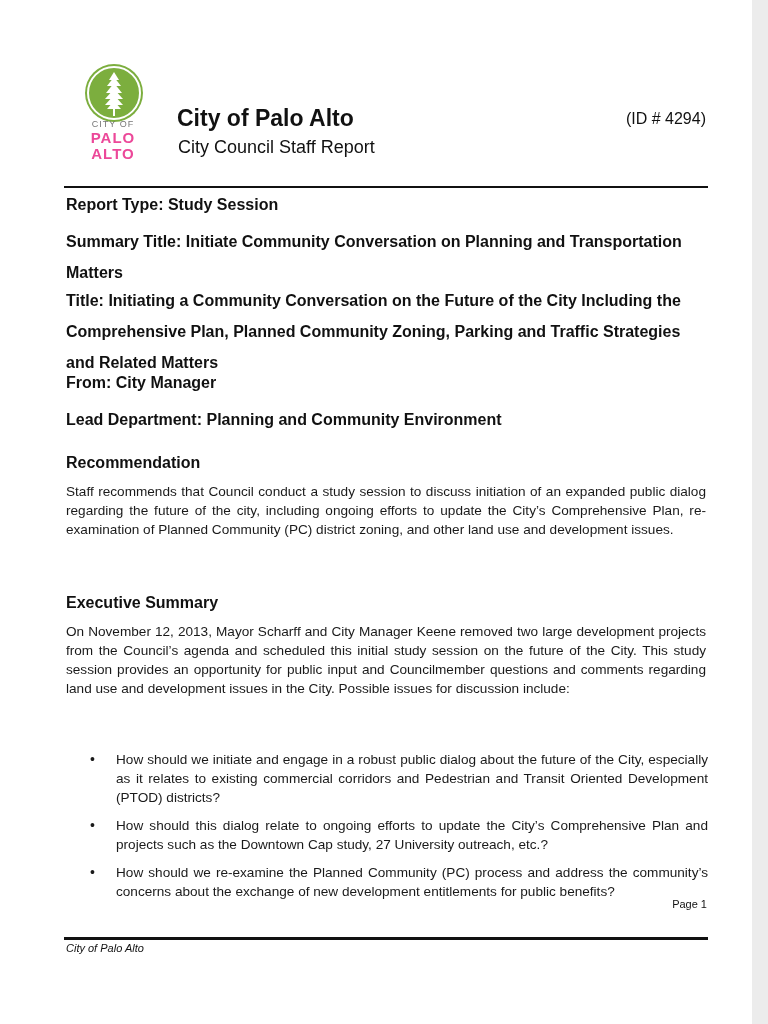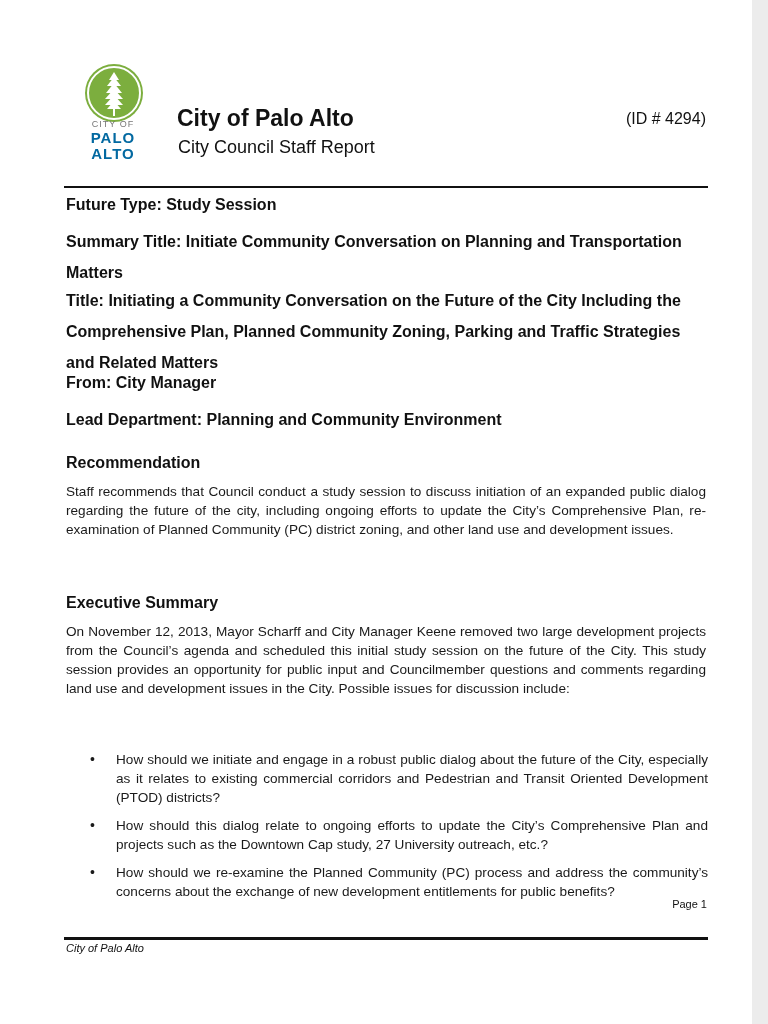--- a/index.html
+++ b/index.html
@@ -18,21 +18,21 @@
   
   .logo { position: absolute; left: 84px; top: 66px; width: 62px; height: 96px; }
   .logo-circle {
     position: absolute; left: 3px; top: 0; width: 50px; height: 50px; border-radius: 50%;
     background: #7cae3e; border: 2px solid #fff; box-shadow: 0 0 0 2px #7cae3e;
   }
   .logo-tree { position: absolute; left: 3px; top: 0; width: 54px; height: 54px; }
   .logo-cityof { position: absolute; left: 0; top: 53px; width: 58px; text-align: center;
     font-size: 9px; letter-spacing: 1px; color: #777; }
   .logo-palo, .logo-alto { position: absolute; left: 0; width: 58px; text-align: center;
-    font-size: 15px; font-weight: bold; color: #0369a1; letter-spacing: 1px; }
+    font-size: 15px; font-weight: bold; color: #ec4899; letter-spacing: 1px; }
   .logo-palo { top: 63px; }
   .logo-alto { top: 79px; }
 
   .h-title { position: absolute; left: 177px; top: 105px; font-size: 23px; font-weight: bold; }
   .h-subtitle { position: absolute; left: 178px; top: 137px; font-size: 18px; font-weight: normal; }
   .h-id { position: absolute; right: 46px; top: 110px; font-size: 16px; font-weight: normal; }
 
   .rule { position: absolute; left: 64px; width: 644px; height: 2px; background: #111; }
   .rule.top { top: 186px; }
   .rule.bottom { top: 937px; height: 3px; }
@@ -84,21 +84,21 @@
     <div class="logo-palo">PALO</div>
     <div class="logo-alto">ALTO</div>
   </div>
 
   <div class="h-title">City of Palo Alto</div>
   <div class="h-subtitle">City Council Staff Report</div>
   <div class="h-id">(ID # 4294)</div>
 
   <div class="rule top"></div>
 
-  <div class="meta report-type">Future Type: Study Session</div>
+  <div class="meta report-type">Report Type: Study Session</div>
 
   <div class="block summary-title">Summary Title: Initiate Community Conversation on Planning and Transportation Matters</div>
   <div class="block full-title">Title: Initiating a Community Conversation on the Future of the City Including the Comprehensive Plan, Planned Community Zoning, Parking and Traffic Strategies and Related Matters</div>
   <div class="block from">From: City Manager</div>
   <div class="block lead-dept">Lead Department: Planning and Community Environment</div>
 
   <div class="section-heading rec-heading">Recommendation</div>
   <div class="para rec-body">Staff recommends that Council conduct a study session to discuss initiation of an expanded public dialog regarding the future of the city, including ongoing efforts to update the City’s Comprehensive Plan, re-examination of Planned Community (PC) district zoning, and other land use and development issues.</div>
 
   <div class="section-heading exec-heading">Executive Summary</div>

